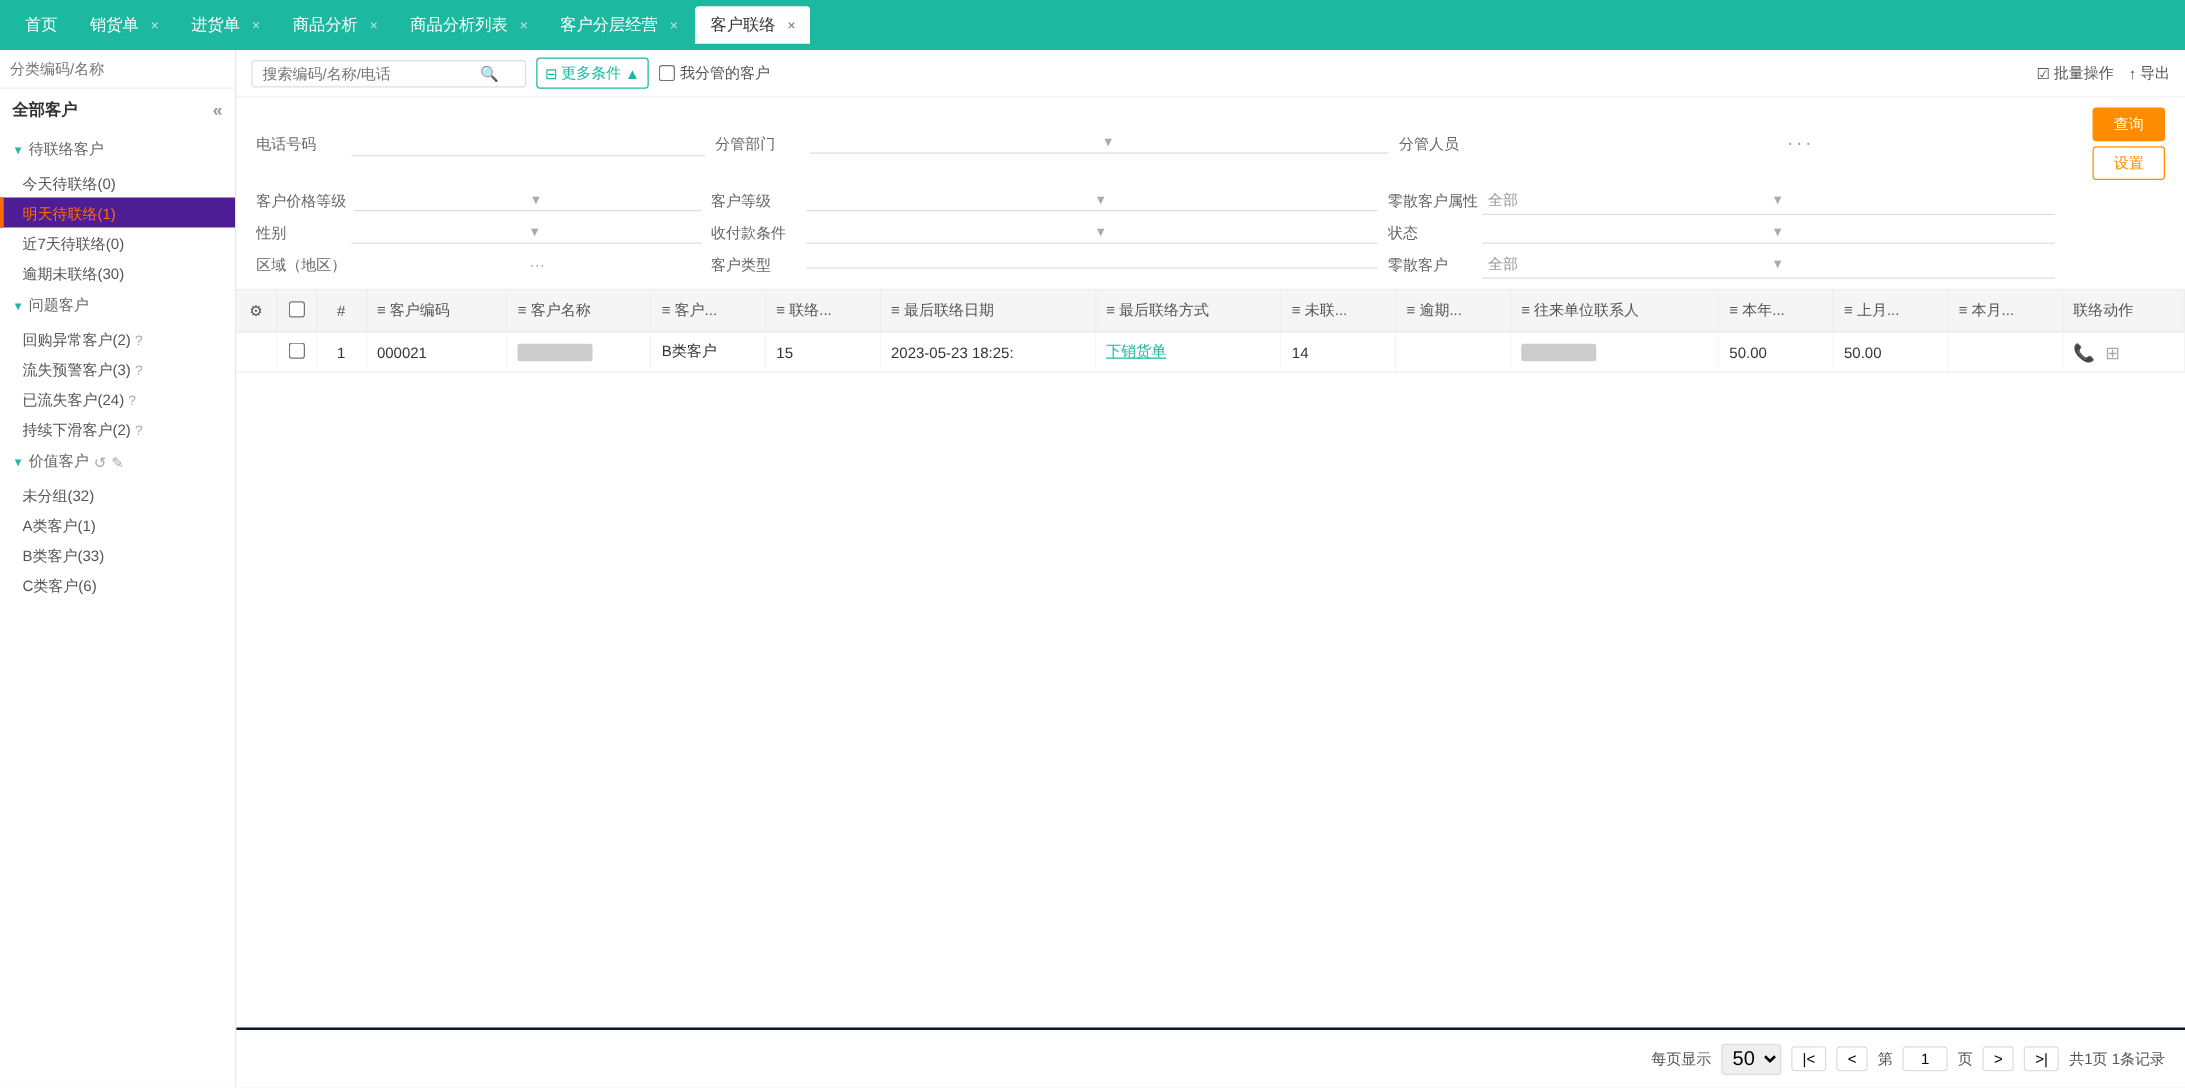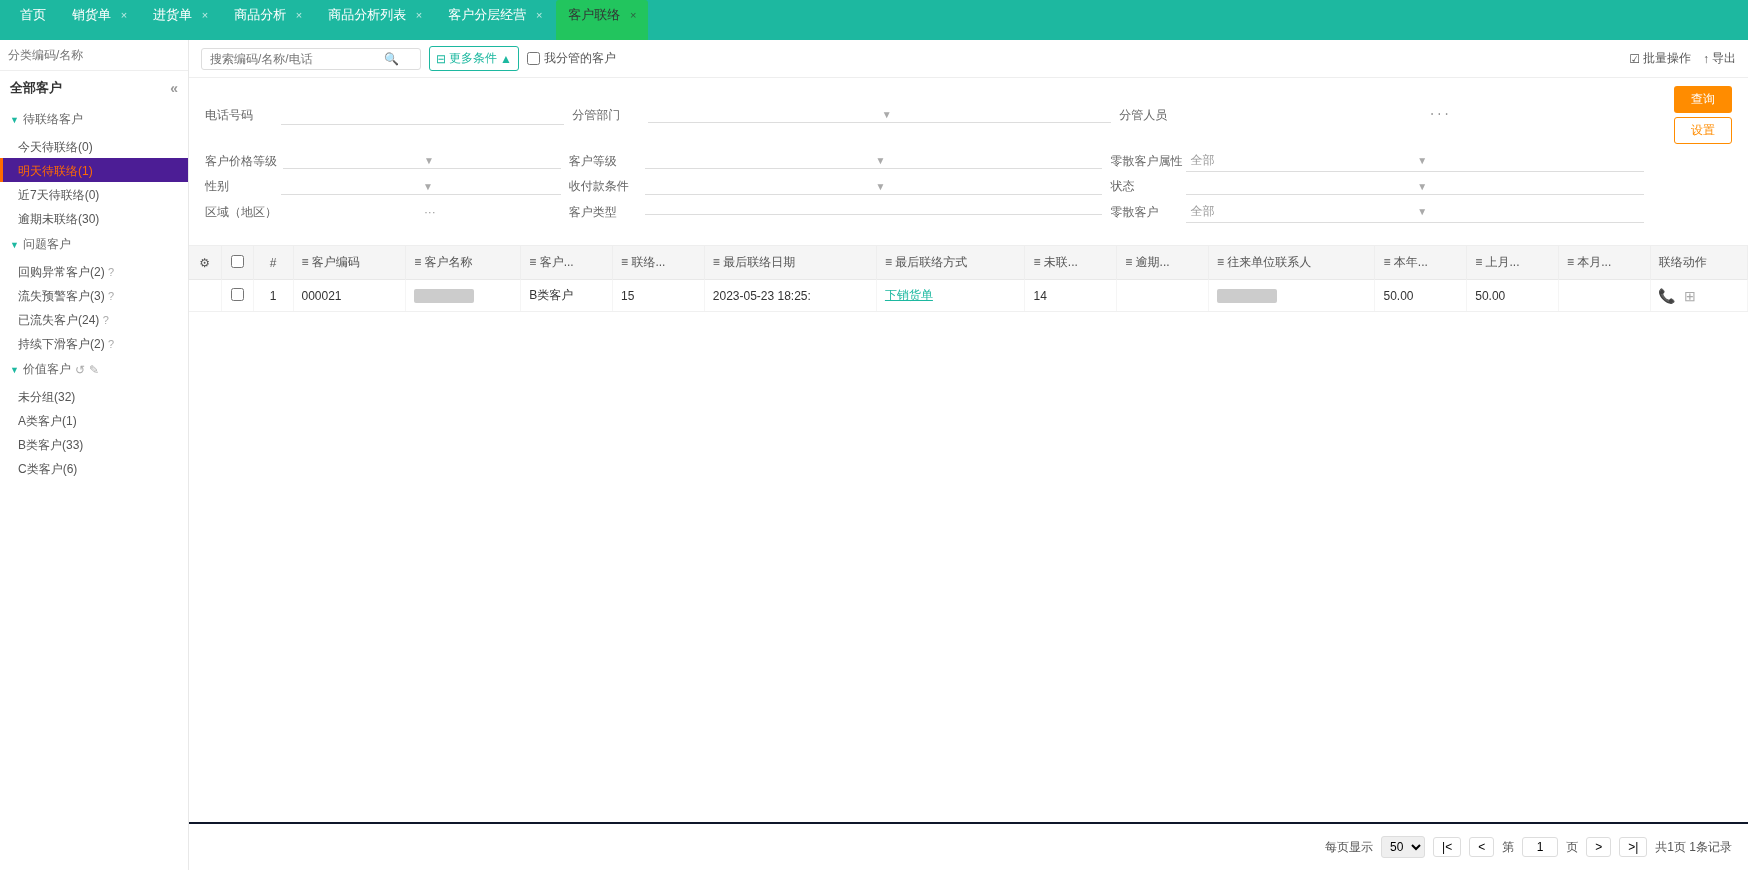--- a/index.html
+++ b/index.html
@@ -3,32 +3,33 @@
   <meta charset="utf-8">
   <style>
     * { box-sizing: border-box; margin: 0; padding: 0; }
     body { font-family: 'Microsoft YaHei', Arial, sans-serif; font-size: 12px; background: #f5f5f5; color: #333; }
 
     
     .top-nav {
       height: 40px;
       background: #1db8a0;
       display: flex;
+      align-items: center;
       padding: 0 8px;
       gap: 2px;
     }
     .nav-item {
       color: #fff;
       padding: 6px 12px;
       cursor: pointer;
       border-radius: 3px 3px 0 0;
       font-size: 13px;
       white-space: nowrap;
     }
-    .nav-item.active { background: #22c55e; color: #333; }
+    .nav-item.active { background: #ffffff; color: #333; }
     .nav-item .close-x { margin-left: 6px; font-size: 11px; opacity: 0.7; }
 
     
     .main-layout {
       display: flex;
       height: calc(100vh - 40px);
     }
 
     
     .sidebar {
@@ -267,21 +268,21 @@
       justify-content: flex-end;
       padding: 0 16px;
       gap: 8px;
       font-size: 12px;
       color: #555;
     }
     .page-size-select {
       border: 1px solid #ddd;
       padding: 2px 4px;
       border-radius: 3px;
-      font-size: 12px;
+      font-size: 16px;
     }
     .page-btn {
       border: 1px solid #ddd;
       background: #fff;
       padding: 2px 8px;
       border-radius: 3px;
       cursor: pointer;
       font-size: 12px;
     }
     .page-input {
@@ -454,21 +455,21 @@
         <div class="adv-field" style="flex:1.5;">
           <span class="adv-label">状态</span>
           <div class="adv-select">
             <span></span>
             <span class="chevron">▼</span>
           </div>
         </div>
         <div style="width:80px;"></div>
       </div>
 
-      <div class="adv-row" style="margin-bottom:14px;">
+      <div class="adv-row" style="margin-bottom:0;">
         <div class="adv-field">
           <span class="adv-label">区域（地区）</span>
           <div class="adv-select" style="border-bottom:none;">
             <span></span>
             <span class="adv-ellipsis">···</span>
           </div>
         </div>
         <div class="adv-field" style="flex:1.5;">
           <span class="adv-label">客户类型</span>
           <div class="adv-select">

